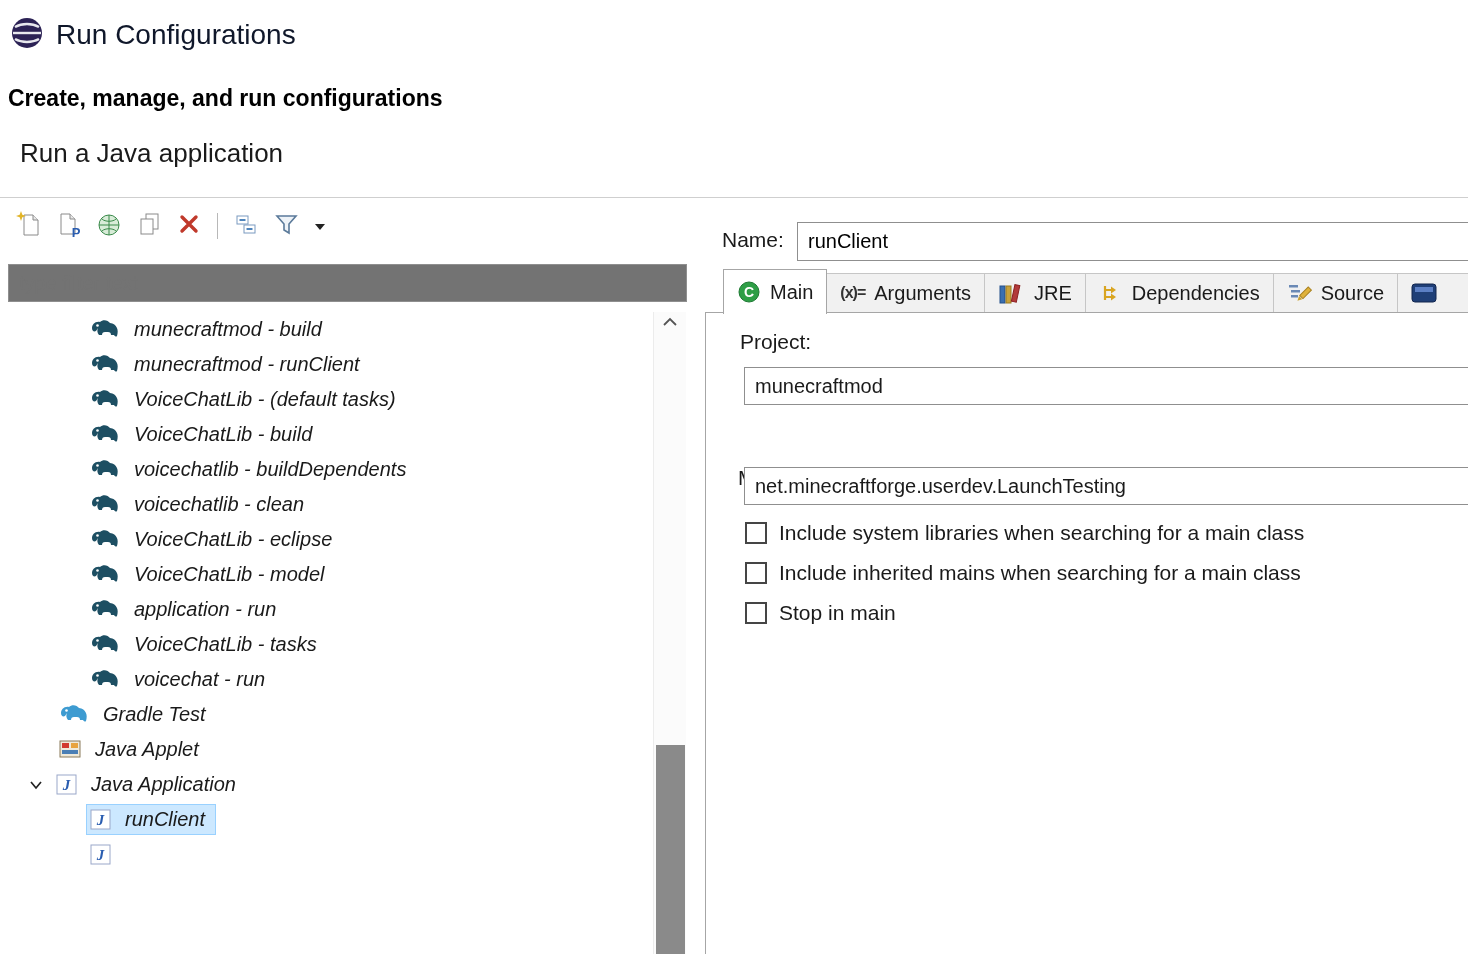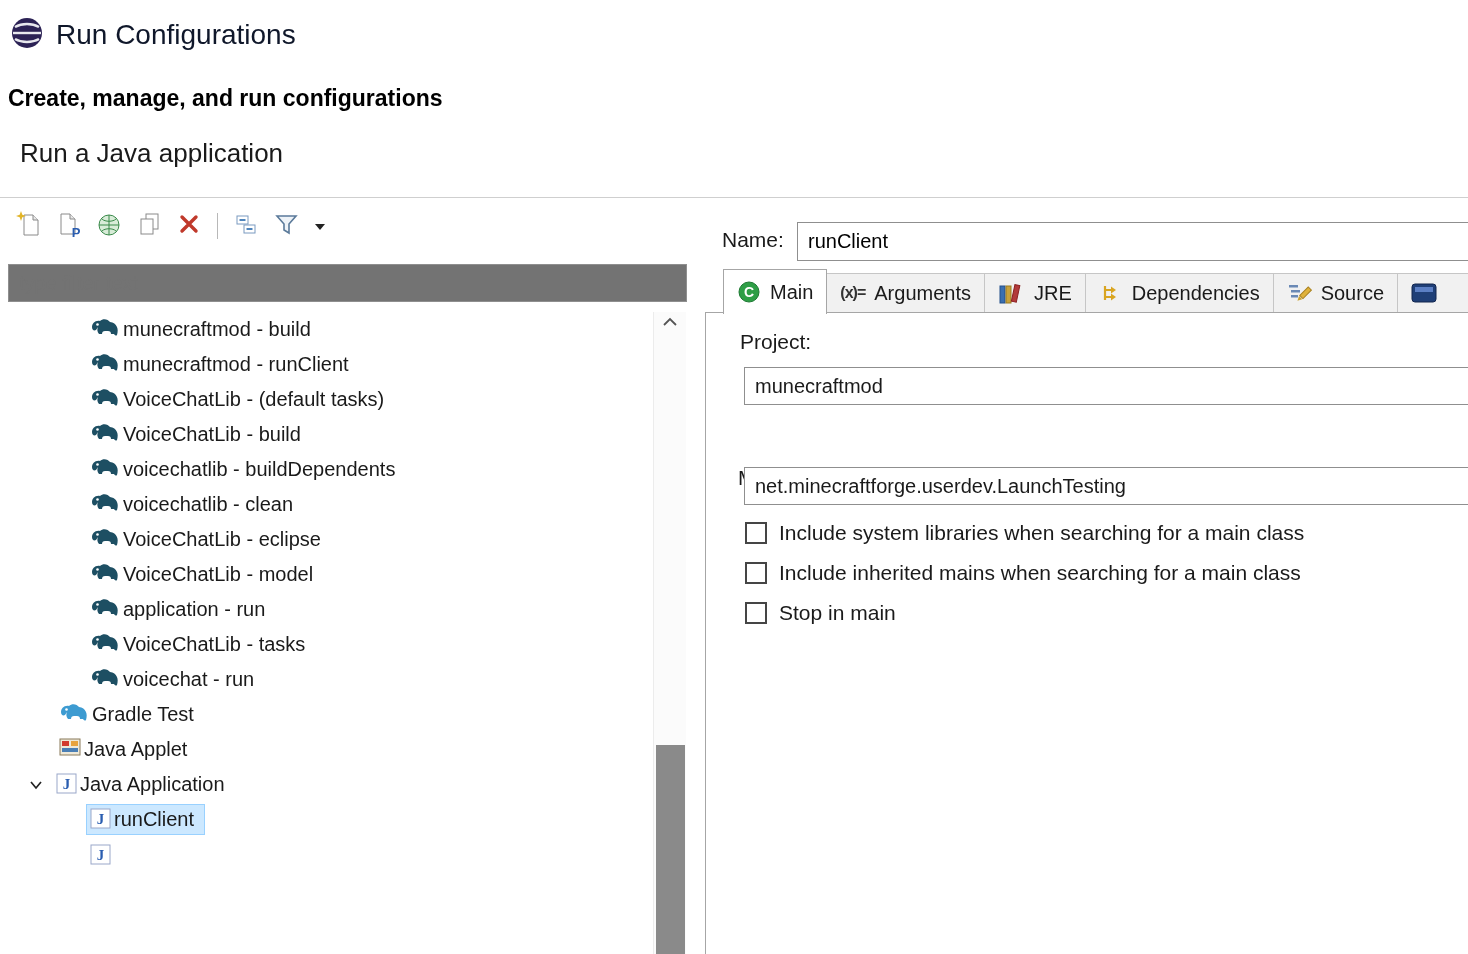--- a/index.html
+++ b/index.html
@@ -22,21 +22,21 @@
   .filter-input{ position:absolute; left:8px; top:264px; width:679px; height:38px; border:1px solid #8f8f8f;
                  font-family:inherit; font-size:20px; padding:0 10px; color:#1a1a1a; background:#737373; }
   .filter-input::placeholder{ color:#737373; opacity:1; }
 
   .tree{ position:absolute; left:8px; top:312px; width:645px; height:642px; overflow:hidden; }
   .tree-row{ height:35px; display:flex; align-items:center; white-space:nowrap; }
   .tree-row.indent1{ padding-left:47px; }
   .tree-row.indent2{ padding-left:78px; }
   .tree-row.has-expander{ padding-left:18px; }
   .expander{ width:20px; margin-right:6px; display:flex; align-items:center; justify-content:center; }
-  .sel{ display:inline-flex; align-items:flex-start; gap:3px; padding:3px 10px 3px 3px; border:1px solid transparent; }
+  .sel{ display:inline-flex; align-items:center; gap:14px; padding:3px 10px 3px 3px; border:1px solid transparent;font-style:italic; }
   .sel.selected{ background:#cce8ff; border-color:#99d1ff; }
   .tree-icon{ display:flex; align-items:center; }
   .tree-label{ font-size:20px; }
 
   .tree-scrollbar{ position:absolute; left:653px; top:312px; width:33px; height:642px; background:#fbfbfb; border-left:1px solid #ececec; }
   .scroll-up{ position:absolute; top:5px; left:0; width:100%; display:flex; justify-content:center; }
   .scroll-thumb{ position:absolute; left:2px; top:433px; width:29px; height:209px; background:#8a8a8a; }
 
   
   .name-label{ position:absolute; left:722px; top:228px; font-size:21px; }

